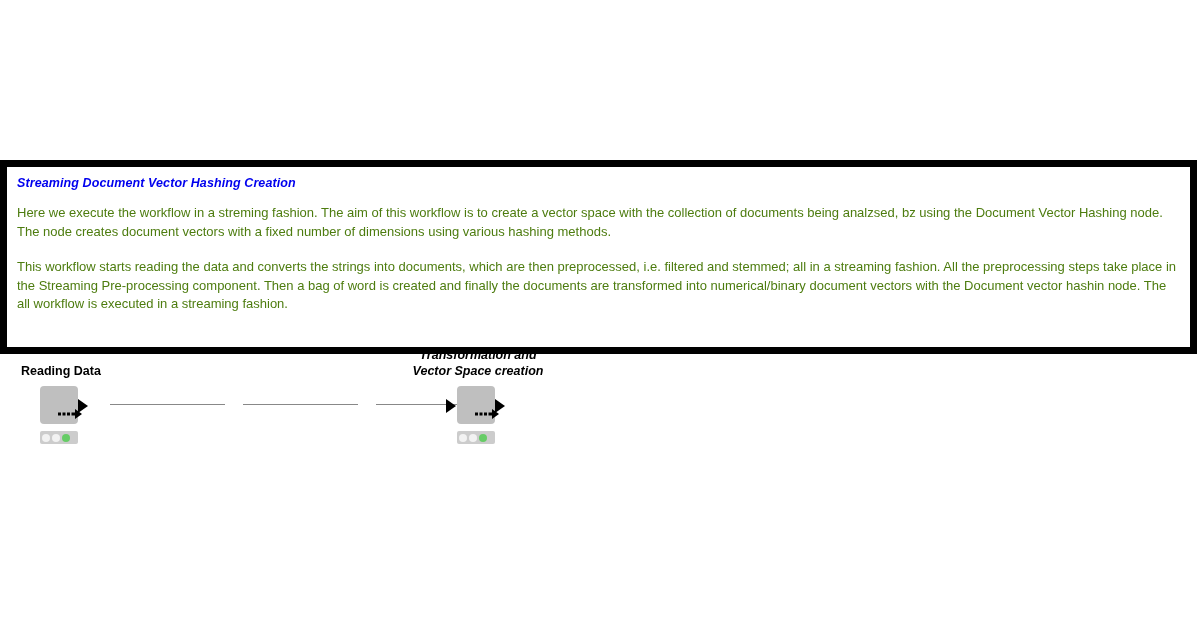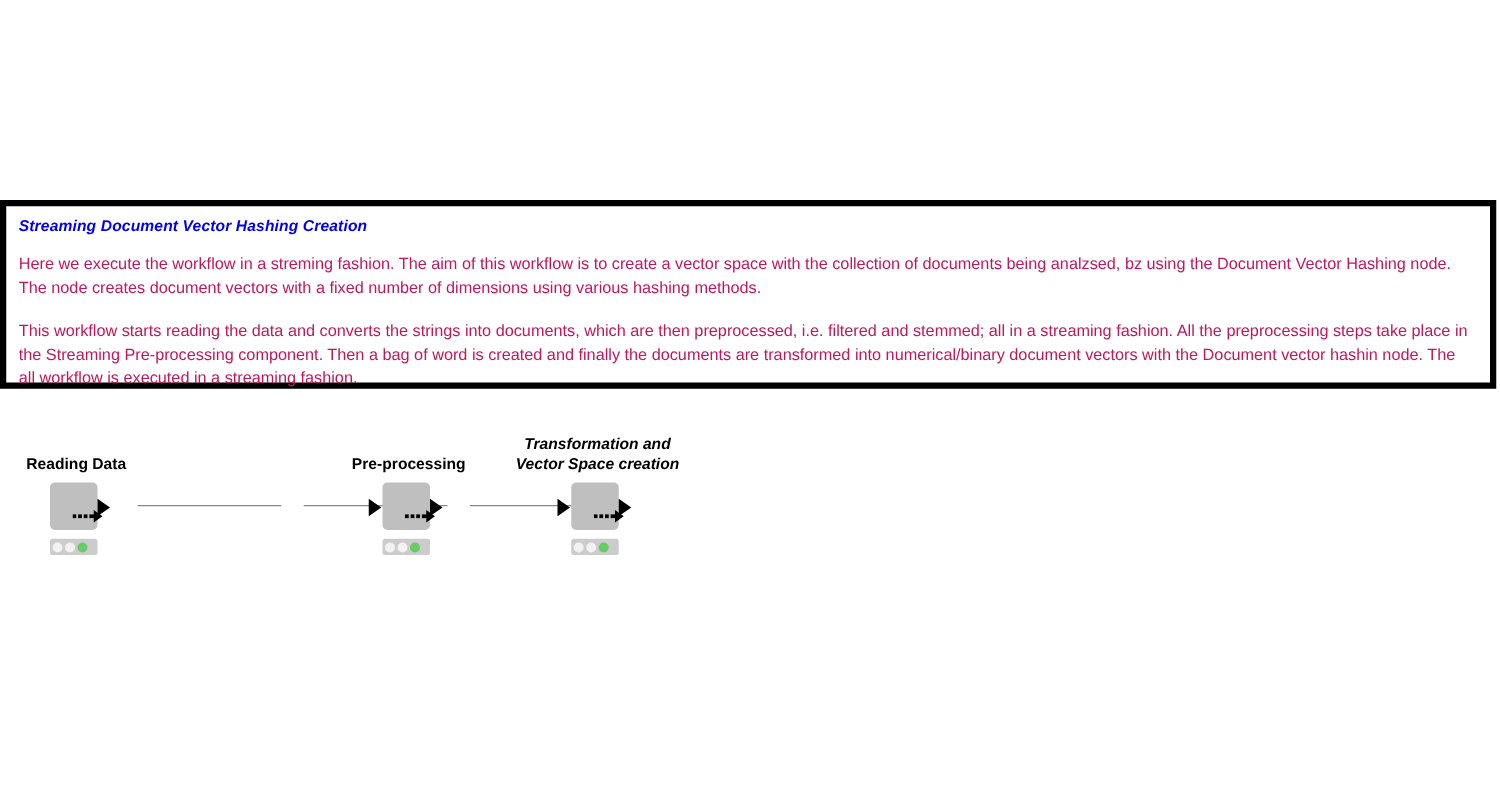--- a/index.html
+++ b/index.html
@@ -15,40 +15,40 @@
     overflow: hidden;
     position: relative;
   }
 
   
   .anno-box {
     position: absolute;
     left: 0px;
     top: 160px;
     width: 1197px;
-    height: 151px;
+    height: 194px;
     box-sizing: border-box;
-    border: 5px solid #000000;
+    border: 7px solid #000000;
     background: #ffffff;
     padding: 9px 10px 8px 8px;
   }
 
   .anno-title {
     font-size: 12.5px;
     font-weight: bold;
     font-style: italic;
     color: #0000EE;
     letter-spacing: 0.1px;
     margin: 0 0 14px 2px;
     line-height: 14px;
   }
 
   .anno-para {
     font-size: 13px;
-    color: #be185d;
+    color: #4d7c0f;
     line-height: 18.5px;
     margin: 0 0 17px 2px;
     text-align: left;
     max-width: 1163px;
   }
   .anno-para:last-child { margin-bottom: 12px; }
 
   
   .workflow {
     position: absolute;
@@ -184,45 +184,20 @@
       <div class="port port-out"></div>
       <div class="status-bar">
         <span class="status-dot d0"></span>
         <span class="status-dot d1"></span>
         <span class="status-dot d2"></span>
       </div>
     </div>
   </div>
 
 
-  <div class="node-group" style="left:252px;">
-    <div class="node-label one-line">
-      <div>Pre-processing</div>
-    </div>
-    <div class="node-visual">
-      <div class="node-body">
-        <span class="stream-glyph">
-          <svg width="26" height="12" viewBox="0 0 26 12">
-            <rect x="0" y="4.5" width="3" height="3" fill="#000"></rect>
-            <rect x="4.5" y="4.5" width="3" height="3" fill="#000"></rect>
-            <rect x="9" y="4.5" width="3" height="3" fill="#000"></rect>
-            <rect x="13.5" y="4.5" width="4" height="3" fill="#000"></rect>
-            <polygon points="17,1 24,6 17,11" fill="#000"></polygon>
-          </svg>
-        </span>
-      </div>
-      <div class="port port-in"></div>
-      <div class="port port-out"></div>
-      <div class="status-bar">
-        <span class="status-dot d0"></span>
-        <span class="status-dot d1"></span>
-        <span class="status-dot d2"></span>
-      </div>
-    </div>
-  </div>
 
   <div class="node-group" style="left:402px; width:152px;font-style:italic;">
     <div class="node-label two-line" style="width:152px;">
       <div>Transformation and</div>
       <div>Vector Space creation</div>
     </div>
     <div class="node-visual" style="left:42px;">
       <div class="node-body">
         <span class="stream-glyph">
           <svg width="26" height="12" viewBox="0 0 26 12">

